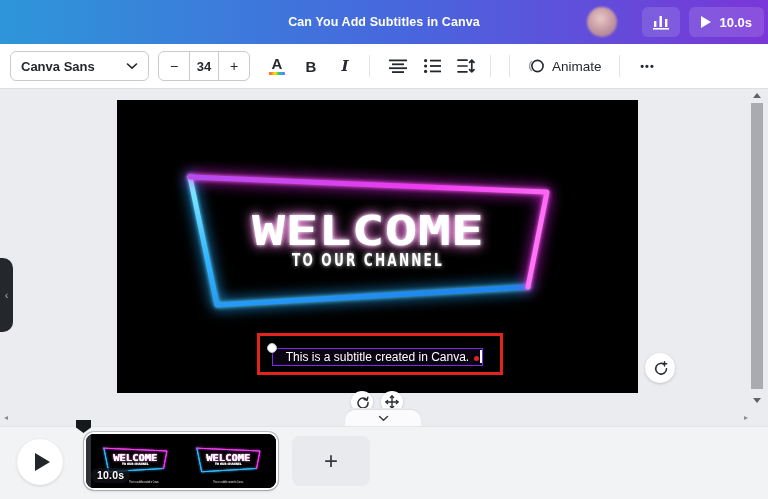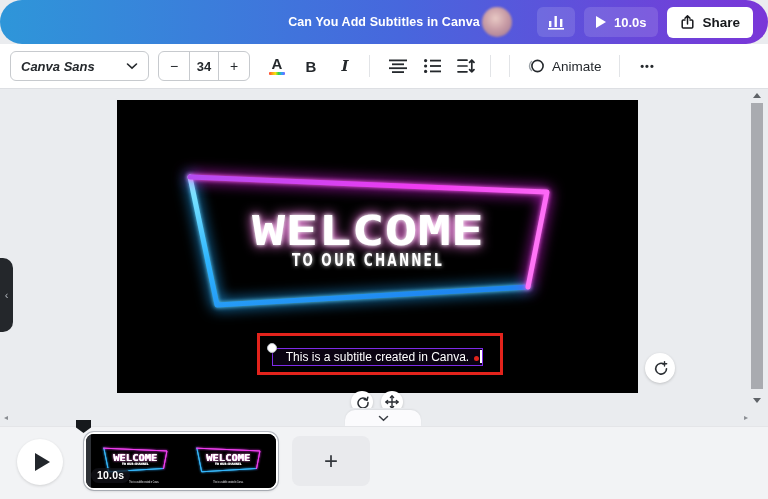--- a/index.html
+++ b/index.html
@@ -1,43 +1,43 @@
 <!DOCTYPE html>
 <html><head>
 <meta charset="utf-8">
 <style>
   * { margin:0; padding:0; box-sizing:border-box; }
   html,body { width:768px; height:499px; overflow:hidden; }
   body { font-family:"Liberation Sans", sans-serif; background:#EAECEF; }
   #app { position:relative; width:768px; height:499px; overflow:hidden; }
 
   
-  .topbar { position:relative; height:44px; display:flex; align-items:center; padding:0 15px;
-    background:linear-gradient(90deg,#2E96D9 0%,#4767DD 52%,#7A36D8 100%);border-radius:22px; }
+  .topbar { position:relative; height:44px; display:flex; align-items:center; padding:0 4px;
+    background:linear-gradient(90deg,#2E96D9 0%,#4767DD 52%,#7A36D8 100%); }
   .topbar-title { position:absolute; left:50%; transform:translateX(-50%); color:#fff;
     font-size:12.5px; font-weight:700; letter-spacing:.1px; white-space:nowrap; }
   .topbar-right { margin-left:auto; display:flex; align-items:center; gap:9px; }
   .avatar { width:30px; height:30px; border-radius:50%; margin-right:16px;
     background:radial-gradient(circle at 45% 38%, #E8C9C4 0%, #C99DA6 45%, #AD8398 78%, #9A7BA0 100%);
     filter:blur(1.2px); }
   .tb-btn { height:30px; border-radius:6px; display:flex; align-items:center; justify-content:center;
     background:rgba(255,255,255,0.13); cursor:pointer; }
   .chart-btn { width:38px; }
   .play-btn { padding:0 12px; gap:8px; color:#fff; font-size:13px; font-weight:700; }
   .play-tri { width:0; height:0; border-left:10px solid #fff; border-top:6px solid transparent;
     border-bottom:6px solid transparent; }
   .share-btn { height:31px; background:#fff; border-radius:6px; display:flex; align-items:center;
     gap:7px; padding:0 13px; color:#17191C; font-size:13.5px; font-weight:700; cursor:pointer; }
 
   
   .toolbar { height:45px; background:#fff; border-bottom:1px solid #DDDFE3; display:flex;
     align-items:center; padding:0 10px; color:#24282C; }
   .font-select { width:139px; height:30px; border:1px solid #C7CACE; border-radius:6px;
     display:flex; align-items:center; justify-content:space-between; padding:0 10px; cursor:pointer; }
-  .font-select span { font-size:13px; font-weight:700;font-style:italic; }
+  .font-select span { font-size:13px; font-weight:700; }
   .stepper { height:30px; border:1px solid #C7CACE; border-radius:6px; display:flex;
     align-items:stretch; margin-left:9px; overflow:hidden; }
   .stepper > div { width:30px; display:flex; align-items:center; justify-content:center;
     font-size:14px; cursor:pointer; }
   .stepper .size-val { border-left:1px solid #C7CACE; border-right:1px solid #C7CACE;
     font-size:13px; cursor:default;font-weight:bold; }
   .icon-btn { min-width:30px; height:32px; display:flex; align-items:center; justify-content:center;
     border-radius:4px; cursor:pointer; margin-left:4px; }
   .color-a { flex-direction:column; gap:1px; margin-left:12px; }
   .color-a .a-letter { font-size:15px; font-weight:700; line-height:14px; }
@@ -142,29 +142,20 @@
             <rect x="7.5" y="2" width="2.4" height="11" fill="#fff"></rect>
             <rect x="13" y="5" width="2.4" height="8" fill="#fff"></rect>
             <rect x="1" y="14" width="16" height="1.6" fill="#fff"></rect>
           </svg>
         </span>
       </div>
       <div class="tb-btn play-btn">
         <span class="play-tri"></span>
         <span>10.0s</span>
       </div>
-      <div class="share-btn">
-        <span>
-          <svg width="15" height="16" viewBox="0 0 15 16" fill="none" stroke="#17191C" stroke-width="1.5" stroke-linecap="round" stroke-linejoin="round">
-            <path d="M5 6 H3.2 a1 1 0 0 0 -1 1 V13 a1 1 0 0 0 1 1 H11.8 a1 1 0 0 0 1 -1 V7 a1 1 0 0 0 -1 -1 H10"></path>
-            <path d="M7.5 10 V1.8 M5 4.2 L7.5 1.7 L10 4.2"></path>
-          </svg>
-        </span>
-        <span>Share</span>
-      </div>
     </div>
   </div>
 
   <div class="toolbar">
     <div class="font-select">
       <span>Canva Sans</span>
       <span>
         <svg width="12" height="8" viewBox="0 0 12 8" fill="none" stroke="#24282C" stroke-width="1.6" stroke-linecap="round">
             <path d="M1.5 2 L6 6.2 L10.5 2"></path>
           </svg>

